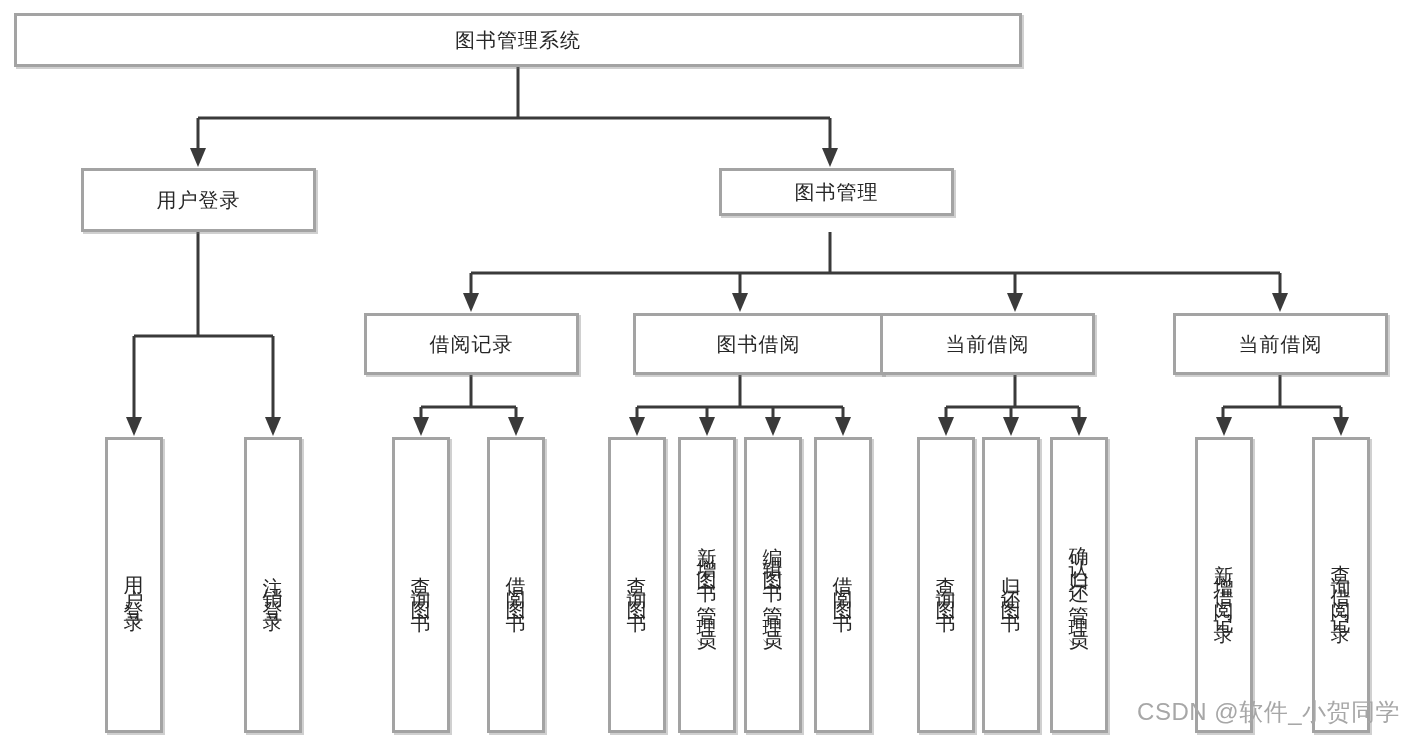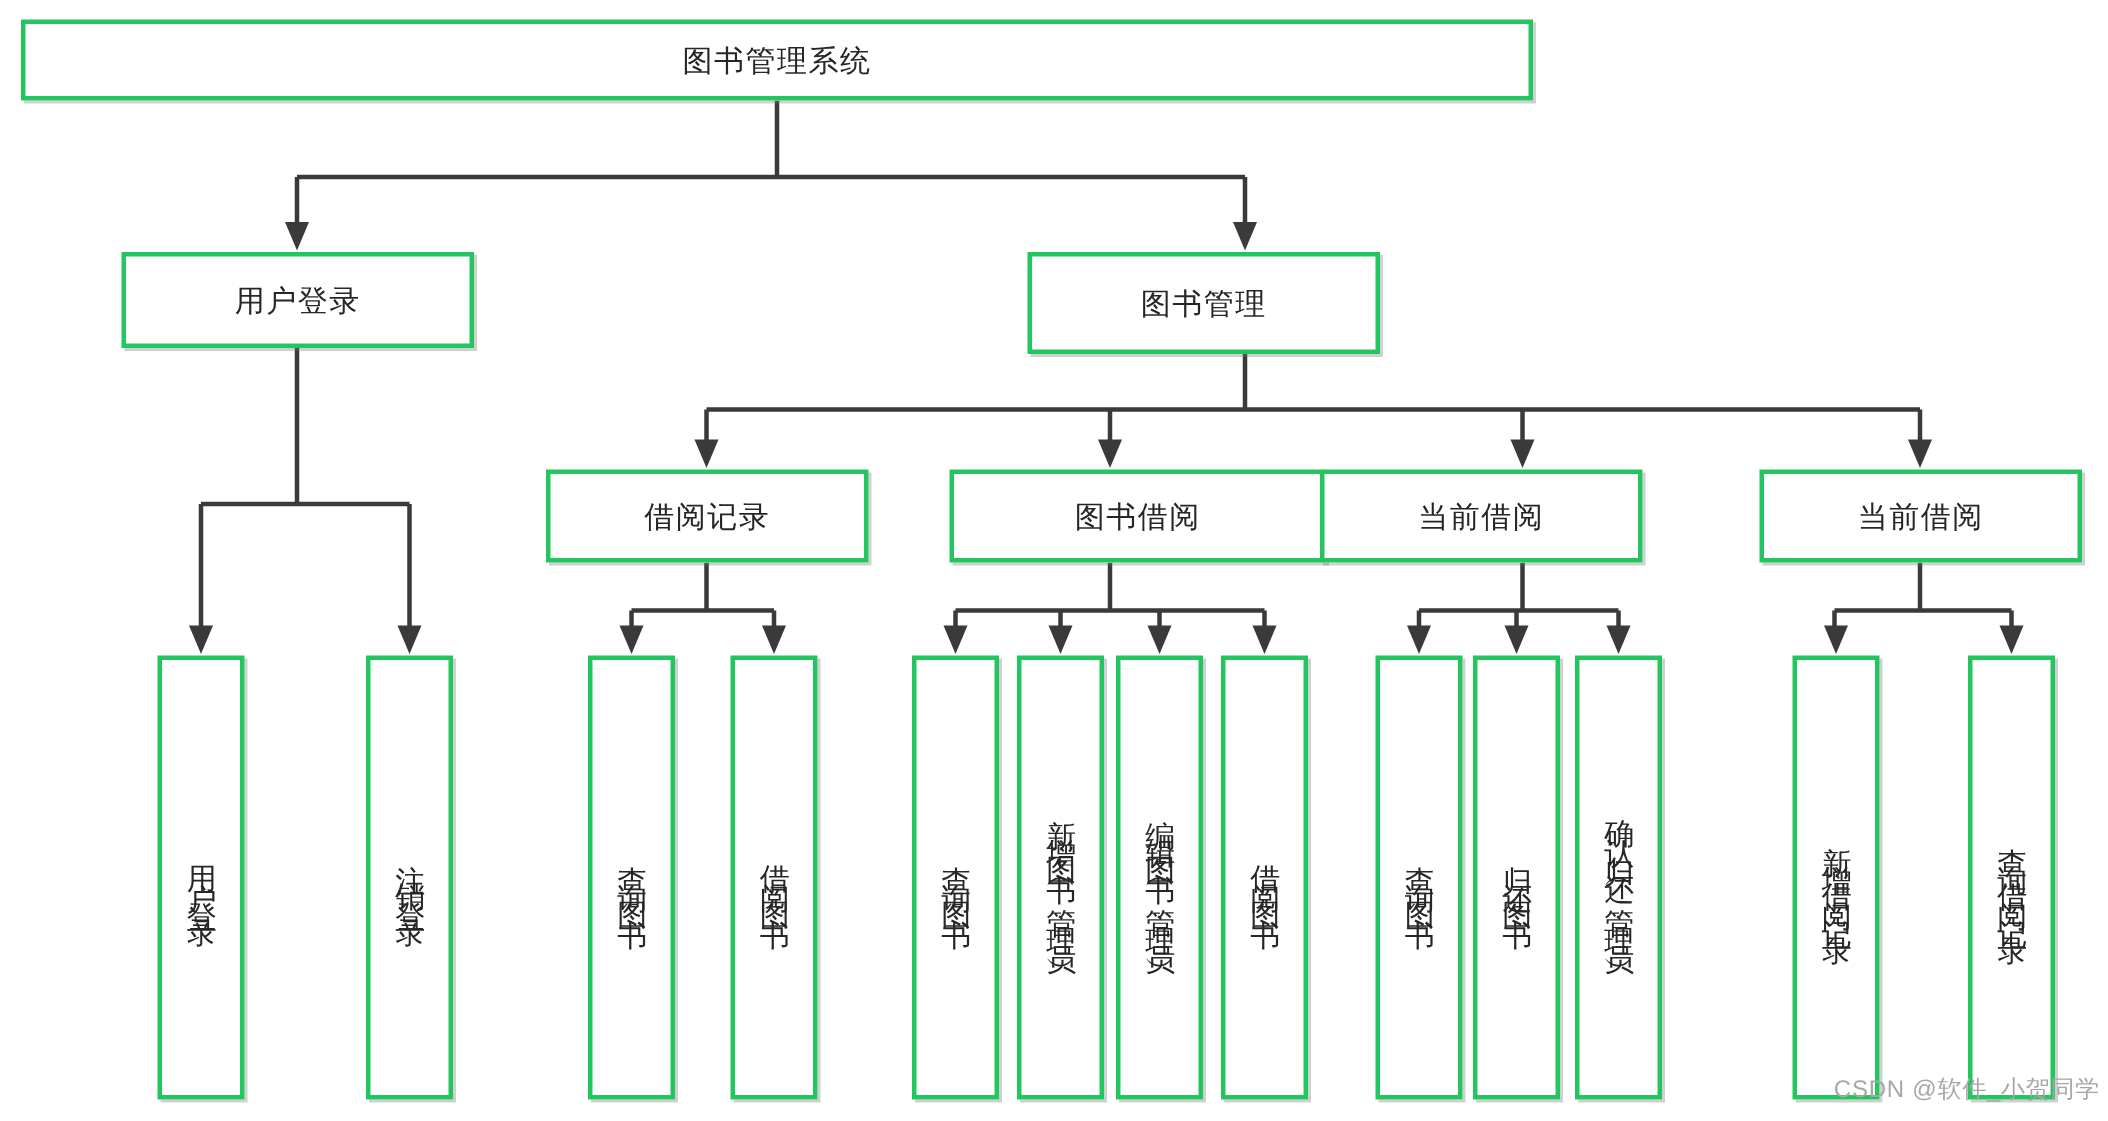--- a/index.html
+++ b/index.html
@@ -4,31 +4,31 @@
 <style>
   html,body { margin:0; padding:0; background:#ffffff; }
   .stage {
     position:relative; width:1405px; height:747px; background:#ffffff;
     font-family:"Liberation Sans","DejaVu Sans",sans-serif;
     color:#262626; overflow:hidden;
   }
   svg.wires { position:absolute; left:0; top:0; z-index:1; }
   .node {
     position:absolute; box-sizing:border-box; background:#ffffff;
-    border:3px solid #22c55e; display:flex; align-items:center; justify-content:center;
+    border:3px solid #a3a3a3; display:flex; align-items:center; justify-content:center;
     z-index:2; box-shadow:2px 2px 0 rgba(120,120,120,0.35);
   }
   .node .lbl { font-size:20px; letter-spacing:1px; white-space:nowrap; color:#262626; }
   .node.v .lbl {
     writing-mode:vertical-rl; text-orientation:mixed;
     letter-spacing:12px; line-height:1; white-space:nowrap;
   }
   .watermark {
-    position:absolute; right:5px; top:716px; z-index:5;
-    font-size:16px; color:#a7a7a7; letter-spacing:0.5px; pointer-events:none;
+    position:absolute; right:5px; top:696px; z-index:5;
+    font-size:24px; color:#a7a7a7; letter-spacing:0.5px; pointer-events:none;
   }
 </style>
 </head>
 <body>
 
 <div class="stage">
 
   <svg class="wires" width="1405" height="747" viewBox="0 0 1405 747">
     <g stroke="#3a3a3a" stroke-width="3" fill="none">
       <path d="M518 67 V118 M198 118 H830 M198 118 V153 M830 118 V153"></path>
@@ -62,21 +62,21 @@
     </g>
   </svg>
 
   <div class="node" style="left:14px;top:13px;width:1008px;height:54px">
     <span class="lbl">图书管理系统</span>
   </div>
 
   <div class="node" style="left:81px;top:168px;width:235px;height:64px">
     <span class="lbl">用户登录</span>
   </div>
-  <div class="node" style="left:685px;top:168px;width:235px;height:68px">
+  <div class="node" style="left:719px;top:168px;width:235px;height:48px">
     <span class="lbl">图书管理</span>
   </div>
 
   <div class="node" style="left:364px;top:313px;width:215px;height:62px">
     <span class="lbl">借阅记录</span>
   </div>
   <div class="node" style="left:633px;top:313px;width:251px;height:62px">
     <span class="lbl">图书借阅</span>
   </div>
   <div class="node" style="left:880px;top:313px;width:215px;height:62px">

